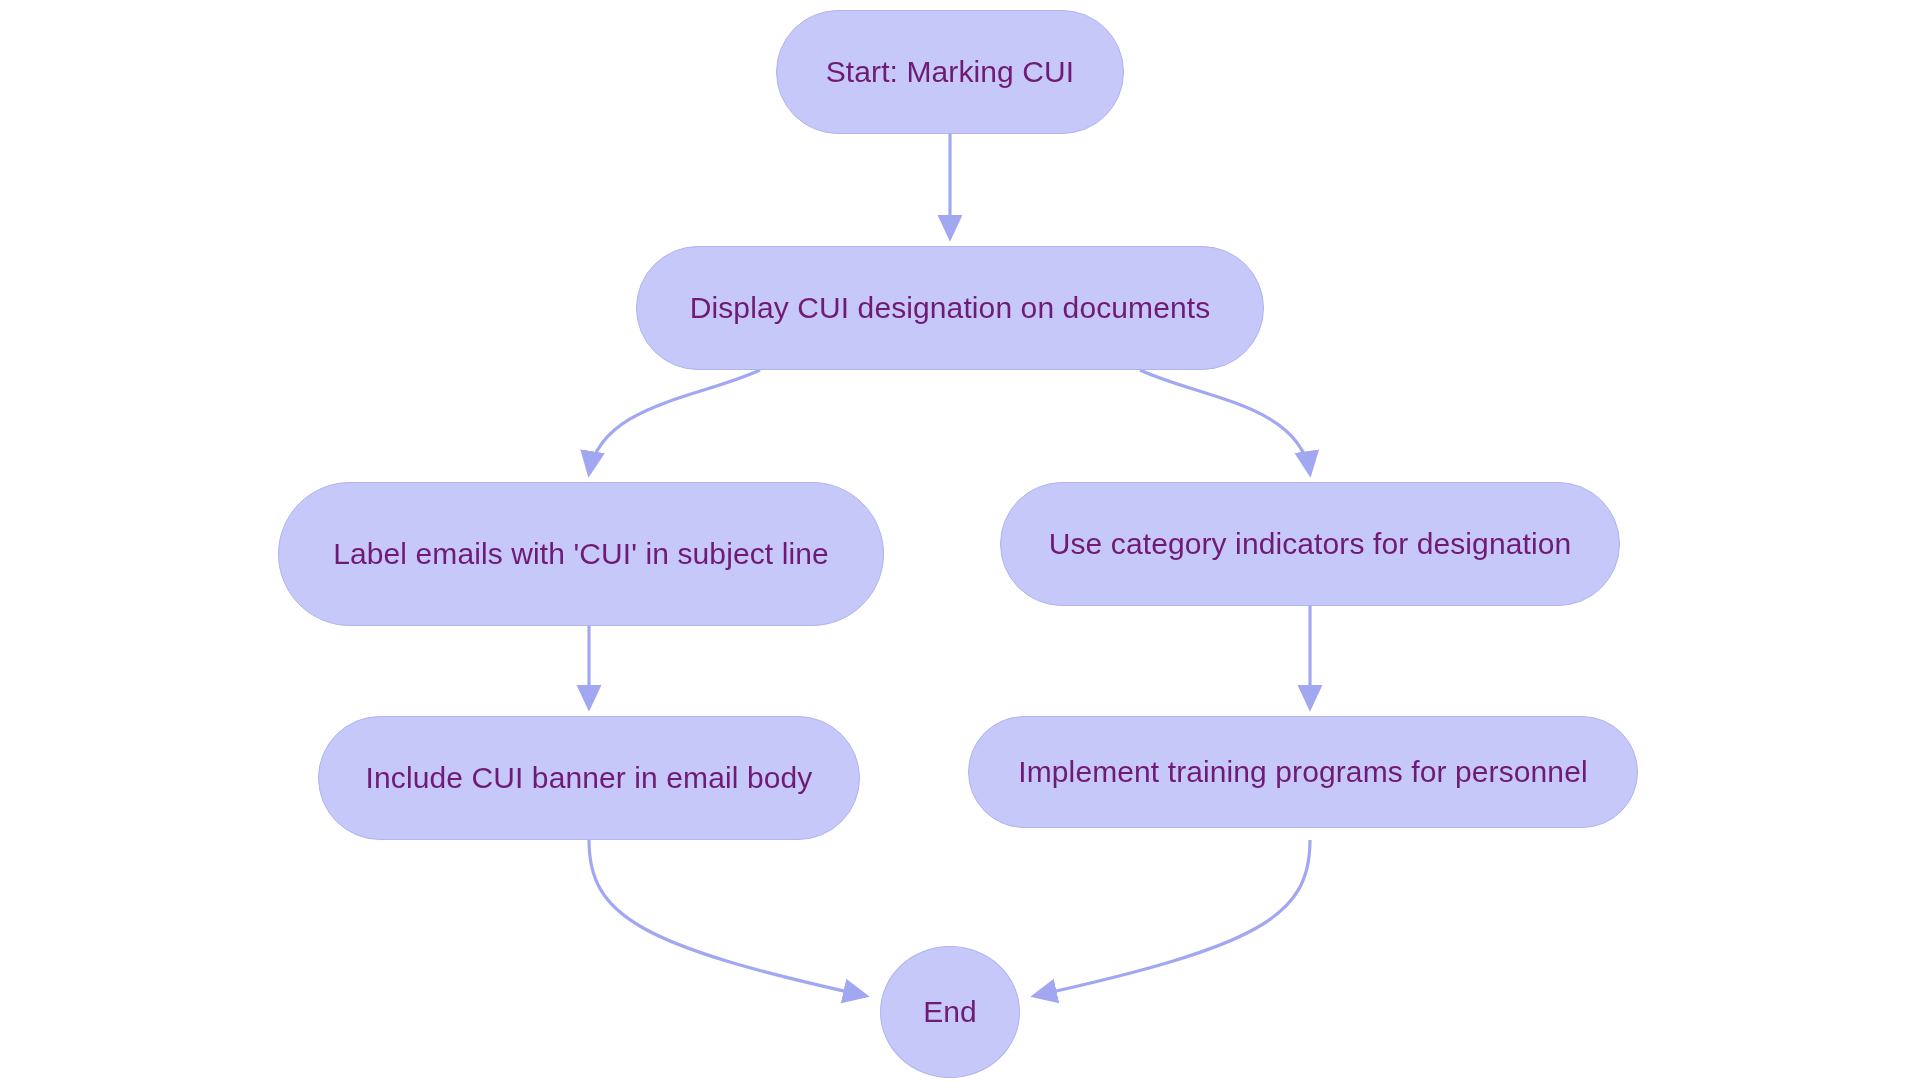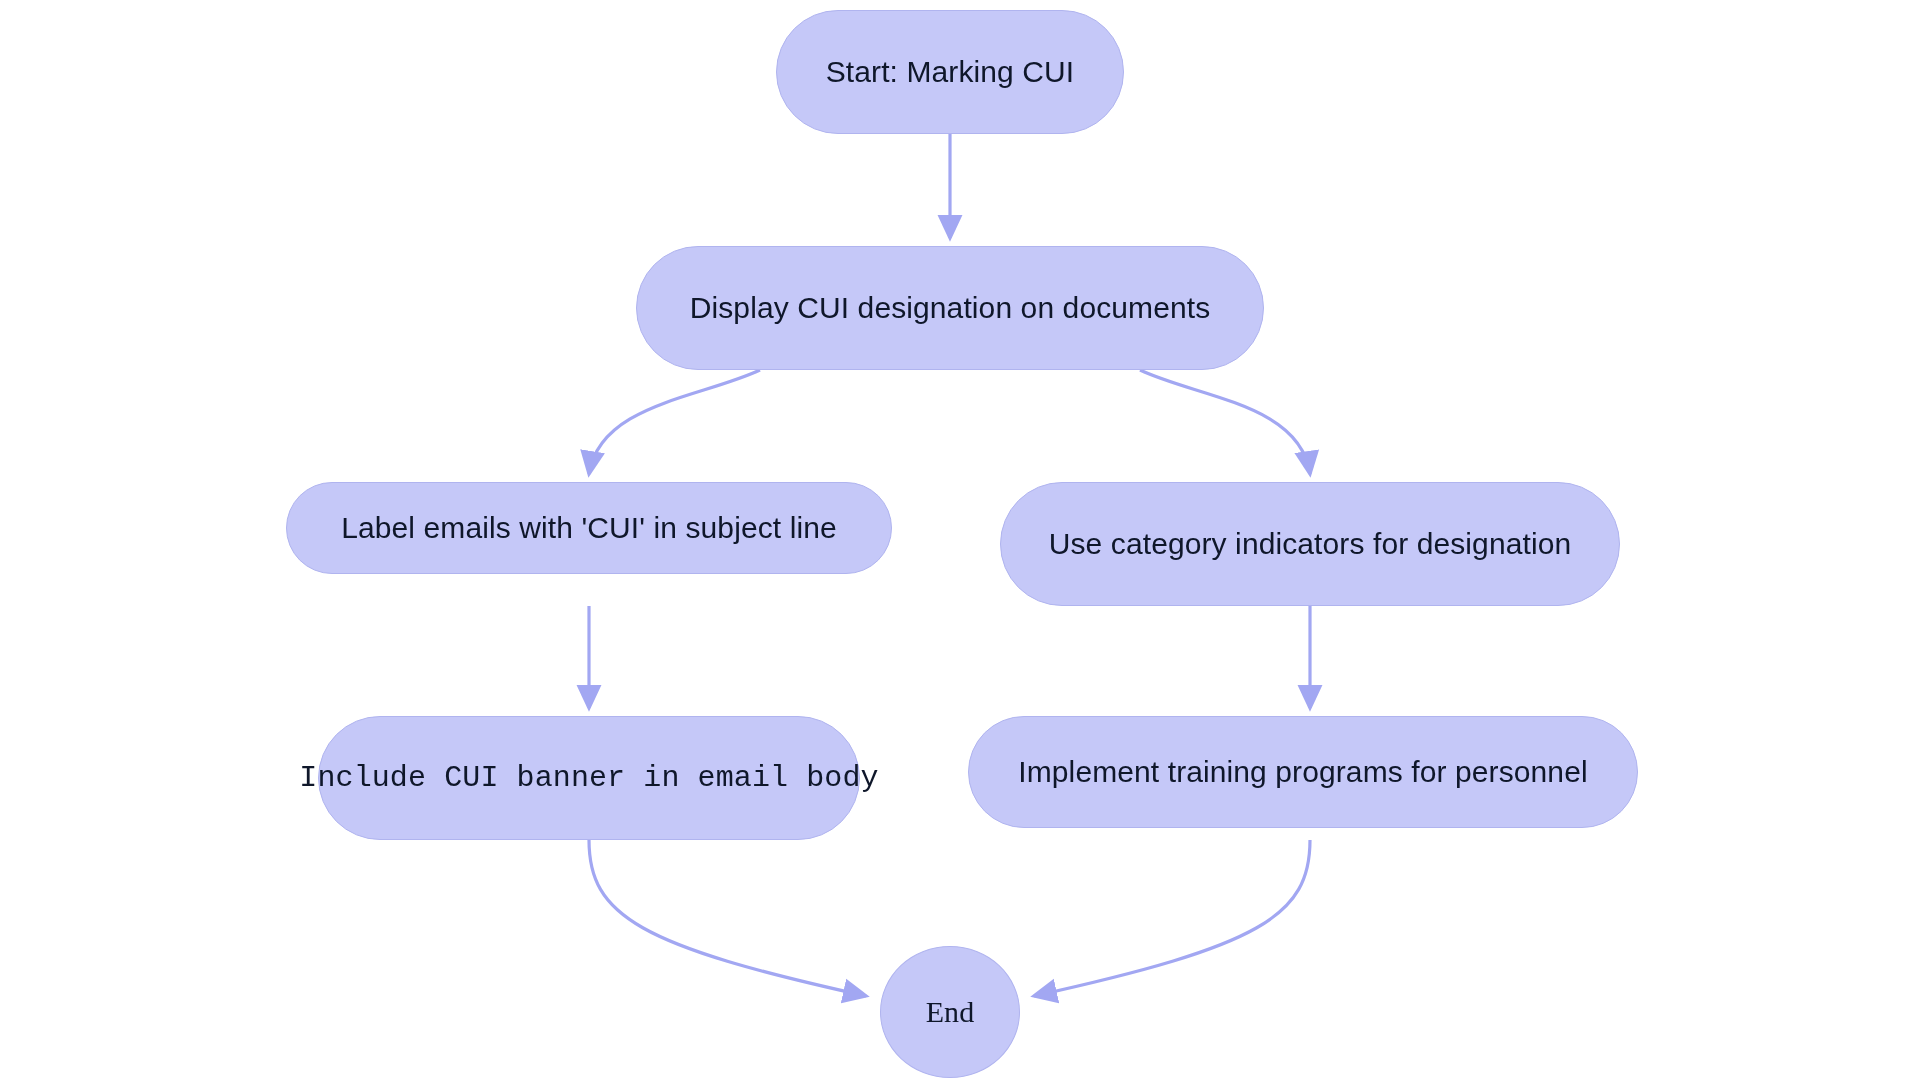--- a/index.html
+++ b/index.html
@@ -26,45 +26,45 @@
     pointer-events: none;
   }
   .node {
     position: absolute;
     box-sizing: border-box;
     display: flex;
     align-items: center;
     justify-content: center;
     background: #c5c8f8;
     border: 1.6px solid #b0b4ef;
-    color: #0f172a;
+    color: #701a75;
     font-size: 30px;
     font-weight: 400;
     letter-spacing: 0.1px;
     white-space: nowrap;
     line-height: 1;
   }
   .node.pill {
     border-radius: 999px;
   }
   .node.terminal-round {
     border-radius: 50%;
   }
   .node-label {
     display: block;
     padding: 0 4px;
   }
   
   #node-start        { left: 776px;  top: 10px;   width: 348px; height: 124px; }
   #node-display      { left: 636px;  top: 246px;  width: 628px; height: 124px; justify-content: center; }
-  #node-label-emails { left: 286px;  top: 482px;  width: 606px; height: 92px; text-align: center; }
+  #node-label-emails { left: 278px;  top: 482px;  width: 606px; height: 144px; text-align: center; }
   #node-category     { left: 1000px; top: 482px;  width: 620px; height: 124px; }
-  #node-banner       { left: 318px;  top: 716px;  width: 542px; height: 124px; font-family: Liberation Mono, monospace; }
+  #node-banner       { left: 318px;  top: 716px;  width: 542px; height: 124px; }
   #node-training     { left: 968px;  top: 716px;  width: 670px; height: 112px; }
-  #node-end          { left: 880px;  top: 946px;  width: 140px; height: 132px; font-size: 30px; font-family: Liberation Serif, serif; }
+  #node-end          { left: 880px;  top: 946px;  width: 140px; height: 132px; font-size: 30px; }
 </style>
 </head>
 <body>
 
 <div id="flow-root">
 
   <svg id="edge-layer" viewBox="0 0 1920 1083" width="1920" height="1083" xmlns="http://www.w3.org/2000/svg">
     <defs>
       <marker id="arrowhead" markerWidth="9" markerHeight="9" refX="7.2" refY="4.5" orient="auto" markerUnits="strokeWidth">
         <path d="M 0 0.6 L 8.4 4.5 L 0 8.4 z" fill="#a2a7f2"></path>

